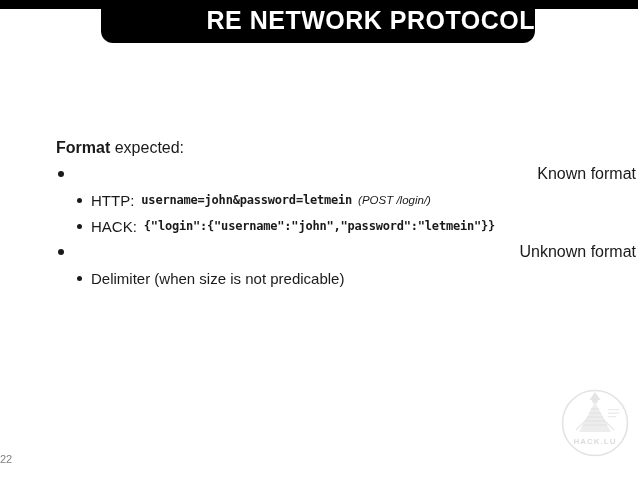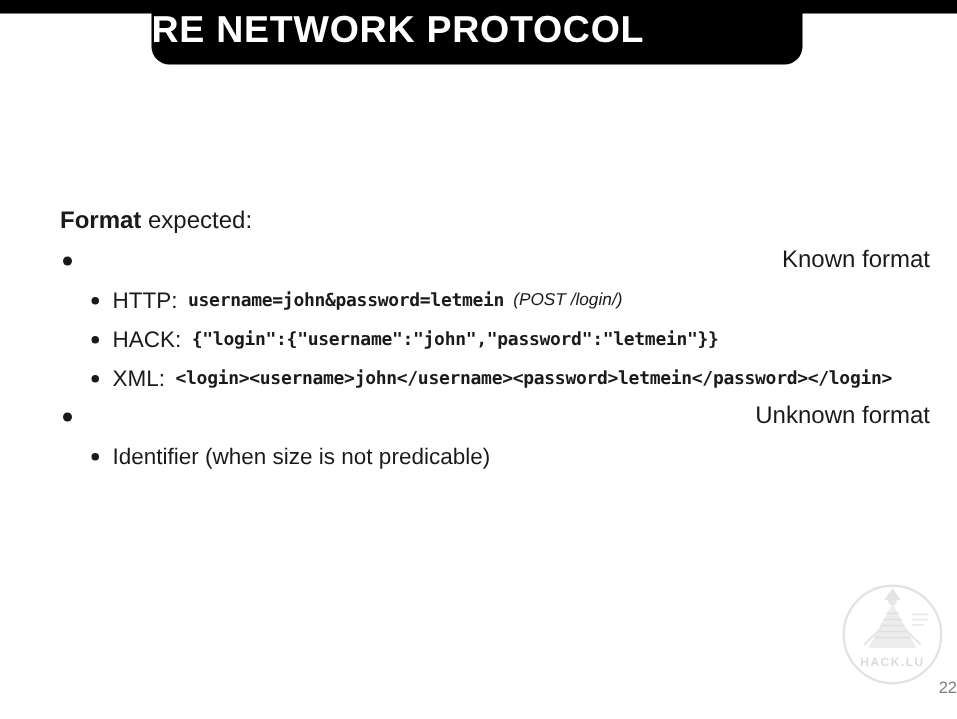--- a/index.html
+++ b/index.html
@@ -15,32 +15,32 @@
   .topbar {
     position: absolute; top: 0; left: 0;
     width: 638px; height: 9px;
     background: #000000;
   }
   .titlebox {
     position: absolute; top: 0; left: 101px;
     width: 434px; height: 43px;
     background: #000000;
     border-radius: 0 0 12px 12px;
-    display: flex; align-items: center; justify-content: flex-start;
+    display: flex; align-items: center; justify-content: flex-end;
   }
   .titlebox .title-text {
     color: #ffffff;
     font-size: 25px;
     font-weight: 600;
     letter-spacing: 0.5px;
     white-space: nowrap;
     padding-bottom: 2px;
   }
   .content {
-    position: absolute; left: 40px; top: 138px; width: 580px;
+    position: absolute; left: 56px; top: 138px; width: 580px;
   }
   .intro {
     font-size: 16px; height: 20px; line-height: 20px;
     margin-bottom: 6px;
   }
   .intro .bold { font-weight: bold; }
   .row {
     display: flex; align-items: center;
     height: 20px; margin-bottom: 6px;
     white-space: nowrap;
@@ -61,21 +61,21 @@
     margin-left: 7px;
     letter-spacing: -0.2px;
   }
   .note {
     font-size: 11.5px;
     margin-left: 6px;
     font-style: italic;
   }
   .pagenum {
     position: absolute; left: 0; right: 0; top: 452px;
-    text-align: right;
+    text-align: left;
     font-size: 11px; line-height: 14px;
     color: #808080;
   }
   .watermark {
     position: absolute; left: 558px; top: 388px;
     width: 78px; height: 70px;
   }
 </style>
 </head>
 <body>
@@ -103,36 +103,31 @@
     <span class="code">username=john&amp;password=letmein</span>
     <span class="note">(POST /login/)</span>
   </div>
 
   <div class="row l2">
     <span class="dot"></span>
     <span>HACK:</span>
     <span class="code">{"login":{"username":"john","password":"letmein"}}</span>
   </div>
 
-  <div class="row l2">
-    <span class="dot"></span>
-    <span>XML:</span>
-    <span class="code">&lt;login&gt;&lt;username&gt;john&lt;/username&gt;&lt;password&gt;letmein&lt;/password&gt;&lt;/login&gt;</span>
-  </div>
 
 
   <div class="row l1">
     <span class="dot"></span>
     <span>Unknown format</span>
   </div>
 
 
   <div class="row l2">
     <span class="dot"></span>
-    <span>Identifier (when size is not predicable)</span>
+    <span>Delimiter (when size is not predicable)</span>
   </div>
 
 </div>
 
 <div class="pagenum">22</div>
 
 <svg class="watermark" viewBox="0 0 78 70" xmlns="http://www.w3.org/2000/svg">
   <circle cx="37" cy="35" r="32.5" fill="none" stroke="#e3e3e3" stroke-width="1.6"></circle>
 
   <path d="M37 14 L53 44 L21 44 Z" fill="#ededed"></path>

